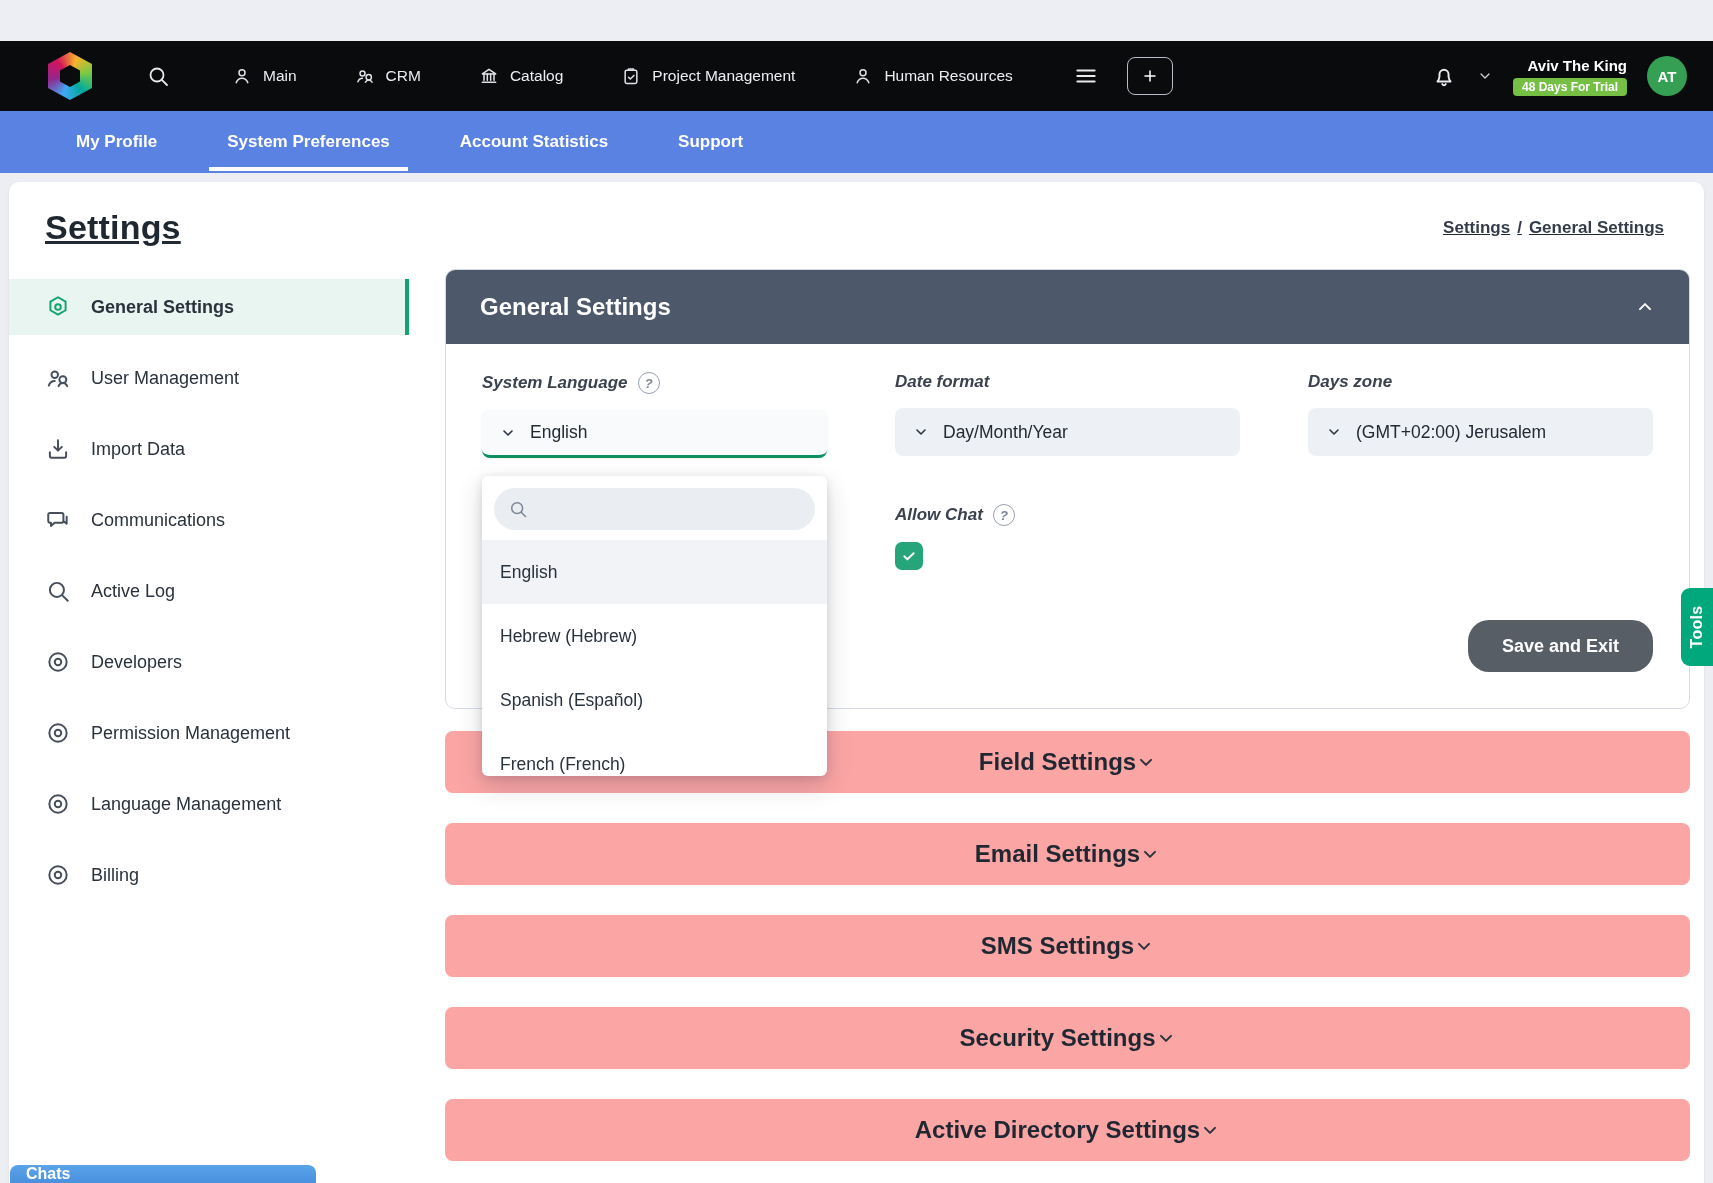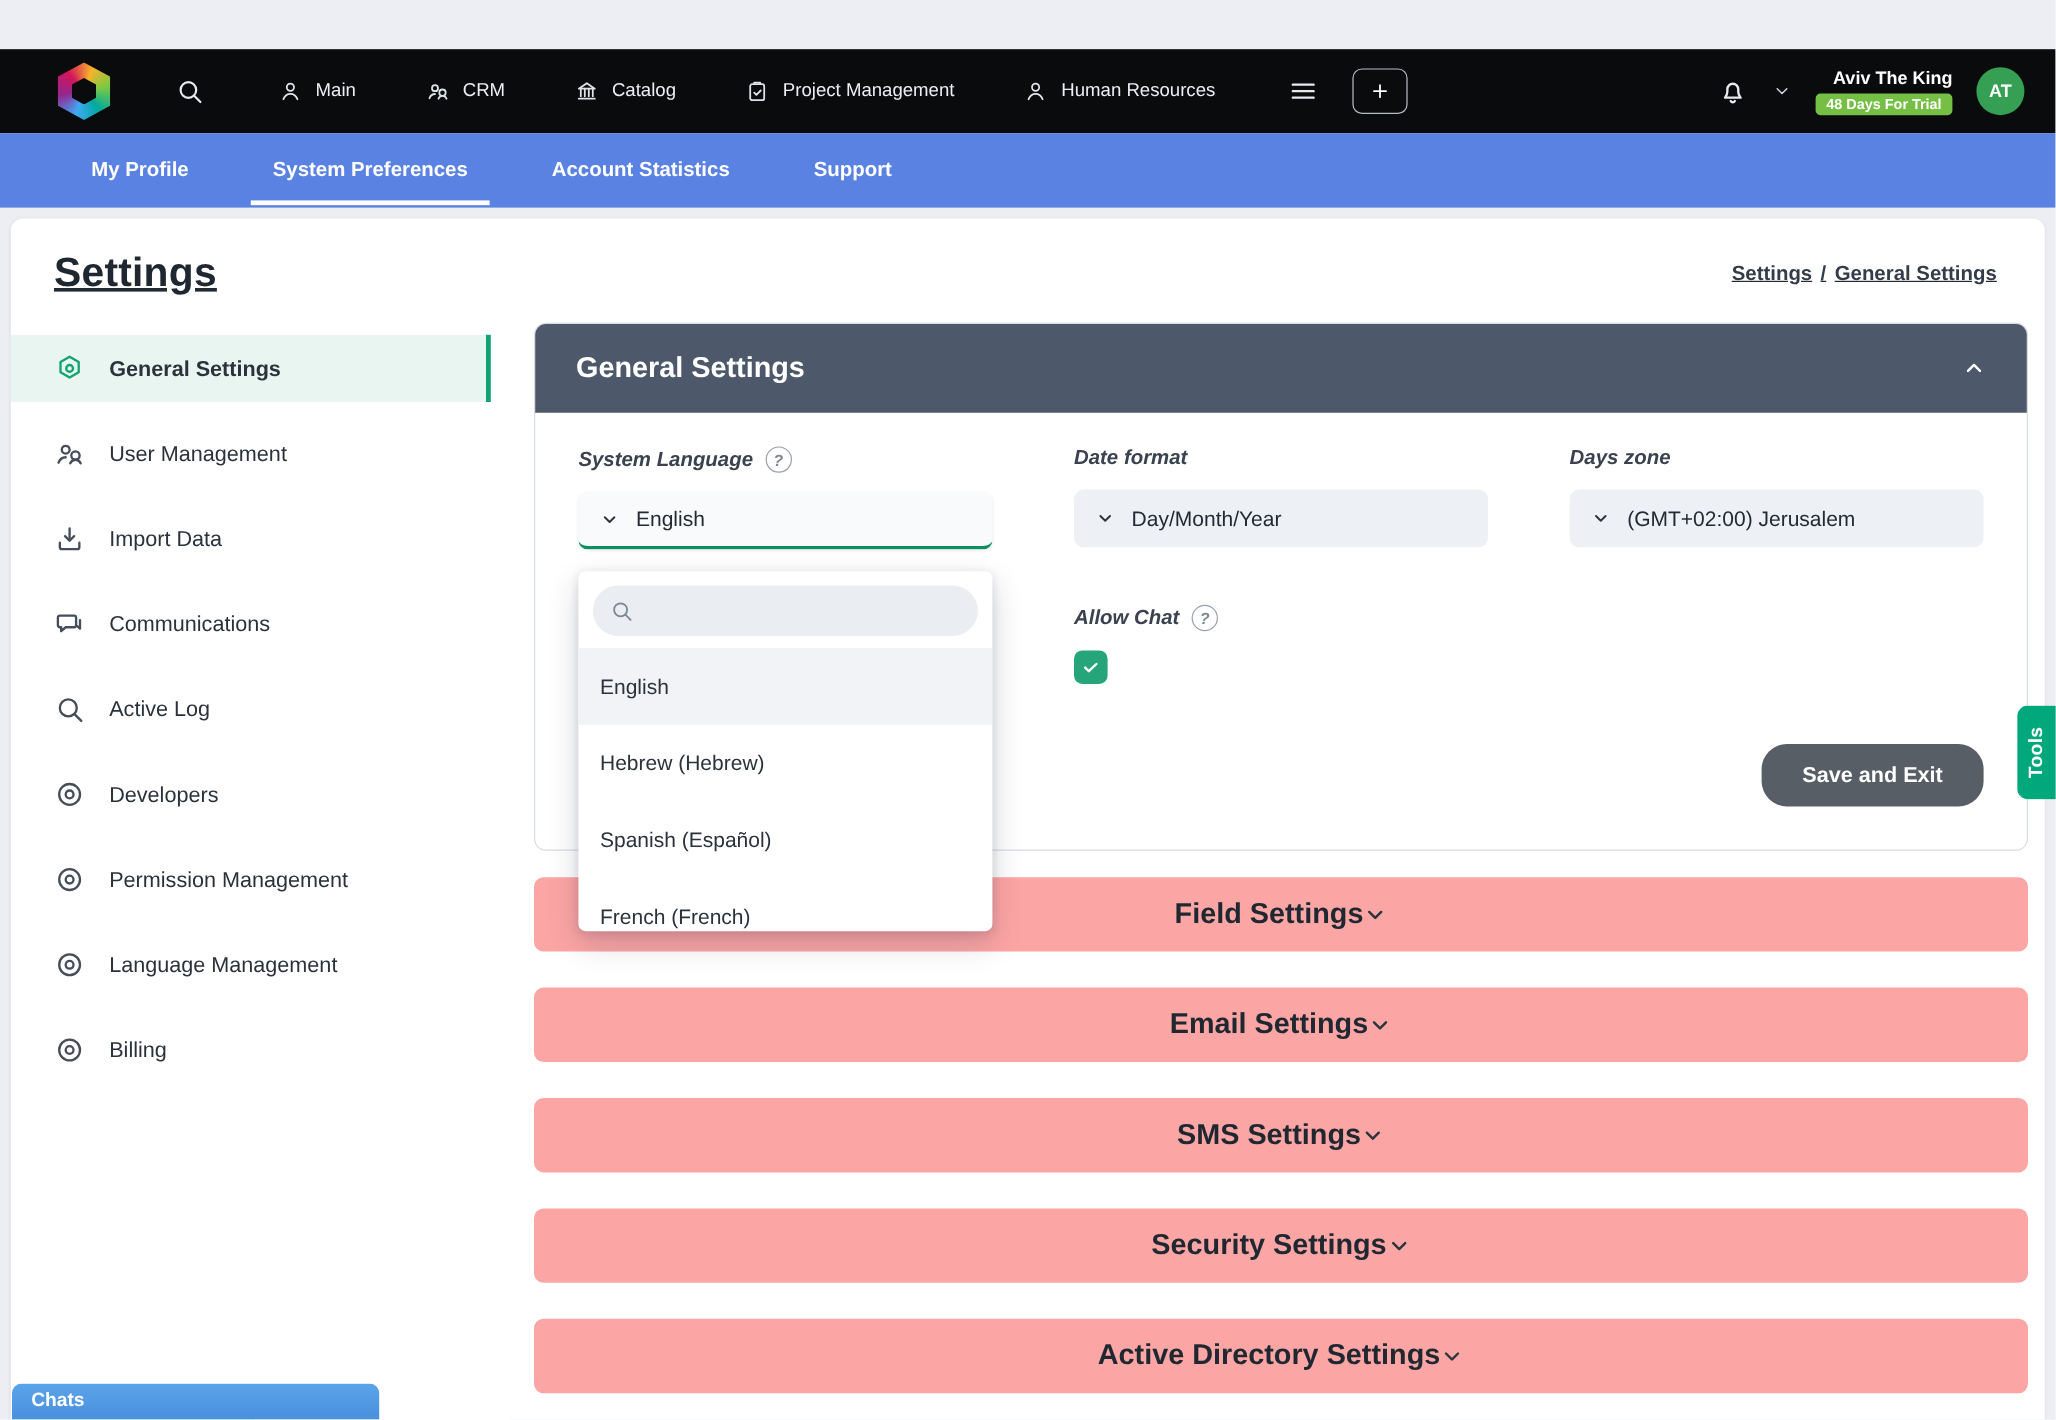--- a/index.html
+++ b/index.html
@@ -137,21 +137,21 @@
   .acc-label { font-size: 24px; font-weight: 700; color: #1f2730; display: flex; align-items: center; gap: 12px; }
   .acc-bar .chev { color: #2b333d; }
 
   
   .tools-tab {
     position: fixed; right: 0; top: 588px; width: 32px; height: 78px; background: #00a87c;
     border-radius: 9px 0 0 9px; display: flex; align-items: center; justify-content: center; z-index: 60; cursor: pointer;
   }
   .tools-tab span { transform: rotate(-90deg); color: #fff; font-size: 16px; font-weight: 700; white-space: nowrap; letter-spacing: .3px; }
   .chats-bar {
-    position: fixed; left: 10px; bottom: 0; width: 306px; height: 30px;
+    position: fixed; left: 10px; bottom: 0; width: 306px; height: 18px;
     background: linear-gradient(#5aa4ea, #4a90dd); border-radius: 8px 8px 0 0;
     display: flex; align-items: center; padding-left: 16px; color: #fff; font-size: 16px; font-weight: 600; z-index: 60; cursor: pointer;
   }
 </style>
 </head>
 <body>
 
 <header class="topbar">
   <div class="logo">
     <div class="hex"></div>

